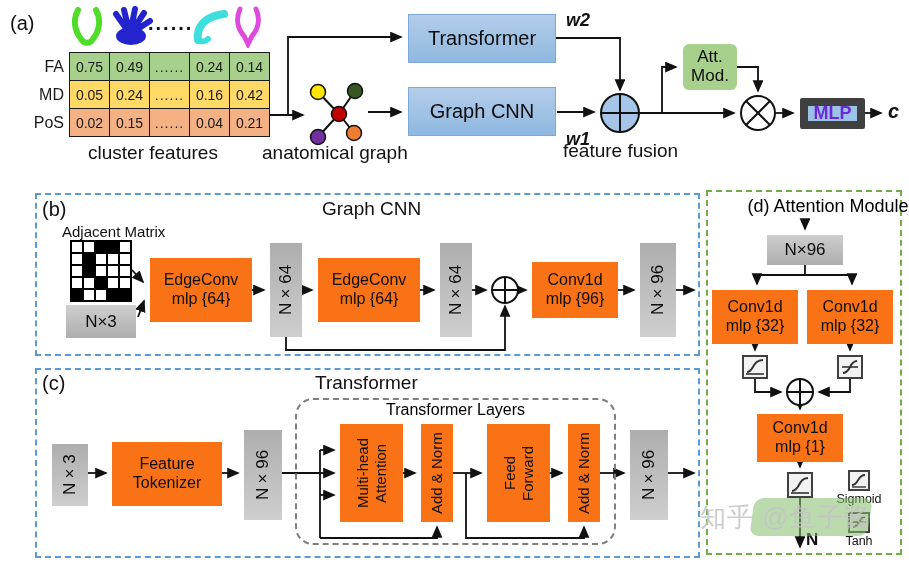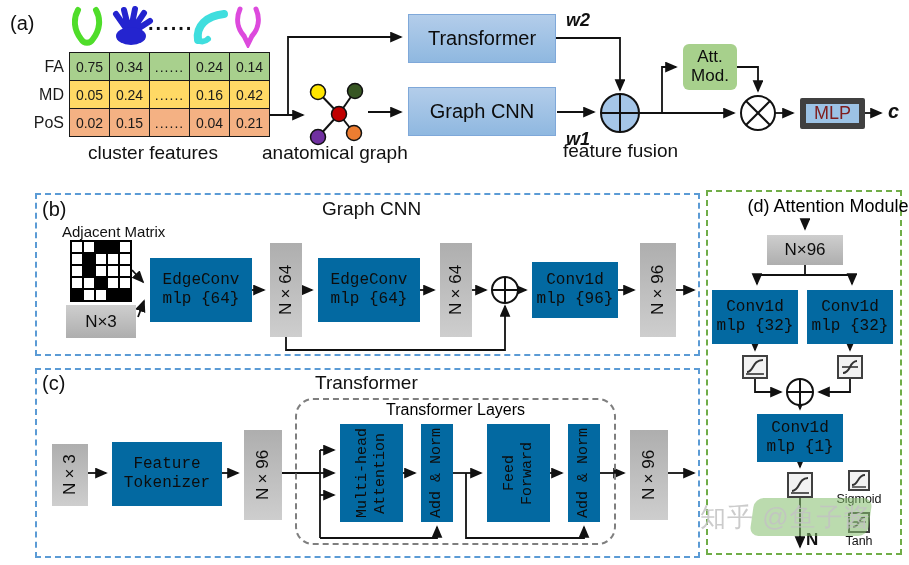--- a/index.html
+++ b/index.html
@@ -3,25 +3,25 @@
 <meta charset="utf-8">
 <style>
   html,body{margin:0;padding:0;background:#fff;font-family:"Liberation Sans",sans-serif;}
   #canvas{position:relative;width:909px;height:565px;background:#fff;overflow:hidden;}
   #wires{position:absolute;left:0;top:0;z-index:1;}
   .abs{position:absolute;z-index:2;box-sizing:border-box;}
   .ctr{display:flex;align-items:center;justify-content:center;text-align:center;}
   .panel-label{font-size:20px;color:#111;}
   .cap{font-size:19px;color:#111;white-space:nowrap;}
   .bigblue{background:linear-gradient(180deg,#b3cdea 0%,#8fb8e0 100%);border:1px solid #7fa8d9;font-size:20px;color:#0d0d0d;}
-  .opbox{background:#0369a1;font-size:16px;line-height:1.18;color:#0d0d0d;font-family:Liberation Mono, monospace;}
+  .opbox{background:#f97316;font-size:16px;line-height:1.18;color:#0d0d0d;}
   .graybox{background:linear-gradient(180deg,#cecece 0%,#aeaeae 100%);font-size:17px;color:#0d0d0d;}
   .vtext{writing-mode:vertical-rl;transform:rotate(180deg);}
   .greenbox{background:#a7d08c;border-radius:6px;font-size:17px;line-height:1.1;color:#0d0d0d;}
-  .mlpbox{background:#9cc2e5;border:6px solid #404040;border-radius:2px;font-size:18px;color:#7f1d1d;}
+  .mlpbox{background:#9cc2e5;border:8px solid #404040;border-radius:2px;font-size:18px;color:#6d28d9;font-weight:bold;}
   .dashb{border:2px dashed #5b9bd5;}
   .dashg{border:2px dashed #70ad47;}
   .dashgray{border:2px dashed #7f7f7f;border-radius:18px;}
   .title{font-size:19px;color:#111;white-space:nowrap;}
   .wlab{font-size:18px;font-style:italic;font-weight:600;color:#111;}
   .ftable{border-collapse:collapse;}
   .ftable td{border:1.6px solid #1a1a1a;width:39px;height:27px;text-align:center;font-size:14px;color:#1a1a1a;padding:0;margin-top:24px;}
   .ftable td.rl{border:none;background:#fff;font-size:16px;text-align:right;padding-right:5px;width:34px;}
   .r0 td:not(.rl){background:#a8d08d;}
   .r1 td:not(.rl){background:#ffd965;}
@@ -167,21 +167,21 @@
       </g>
     </svg>
   </div>
   <div class="abs fdots" style="left:148px;top:12px;">......</div>
 
   <table class="ftable abs" style="left:30px;top:52px;">
     <tbody>
         <tr class="r0">
       <td class="rl">FA</td>
       <td>0.75</td>
-      <td>0.34</td>
+      <td>0.49</td>
       <td class="dotcell">......</td>
       <td>0.24</td>
       <td>0.14</td>
     </tr>
     <tr class="r1">
       <td class="rl">MD</td>
       <td>0.05</td>
       <td>0.24</td>
       <td class="dotcell">......</td>
       <td>0.16</td>

